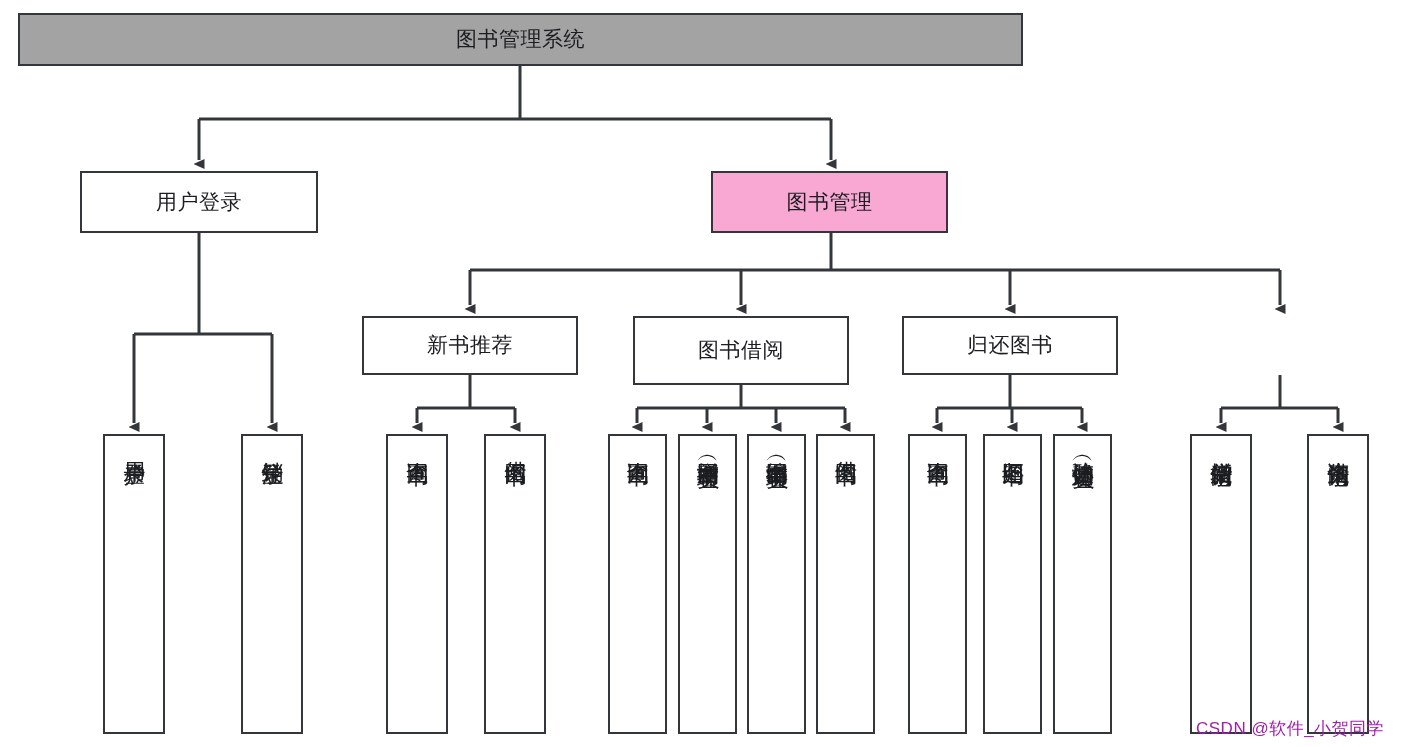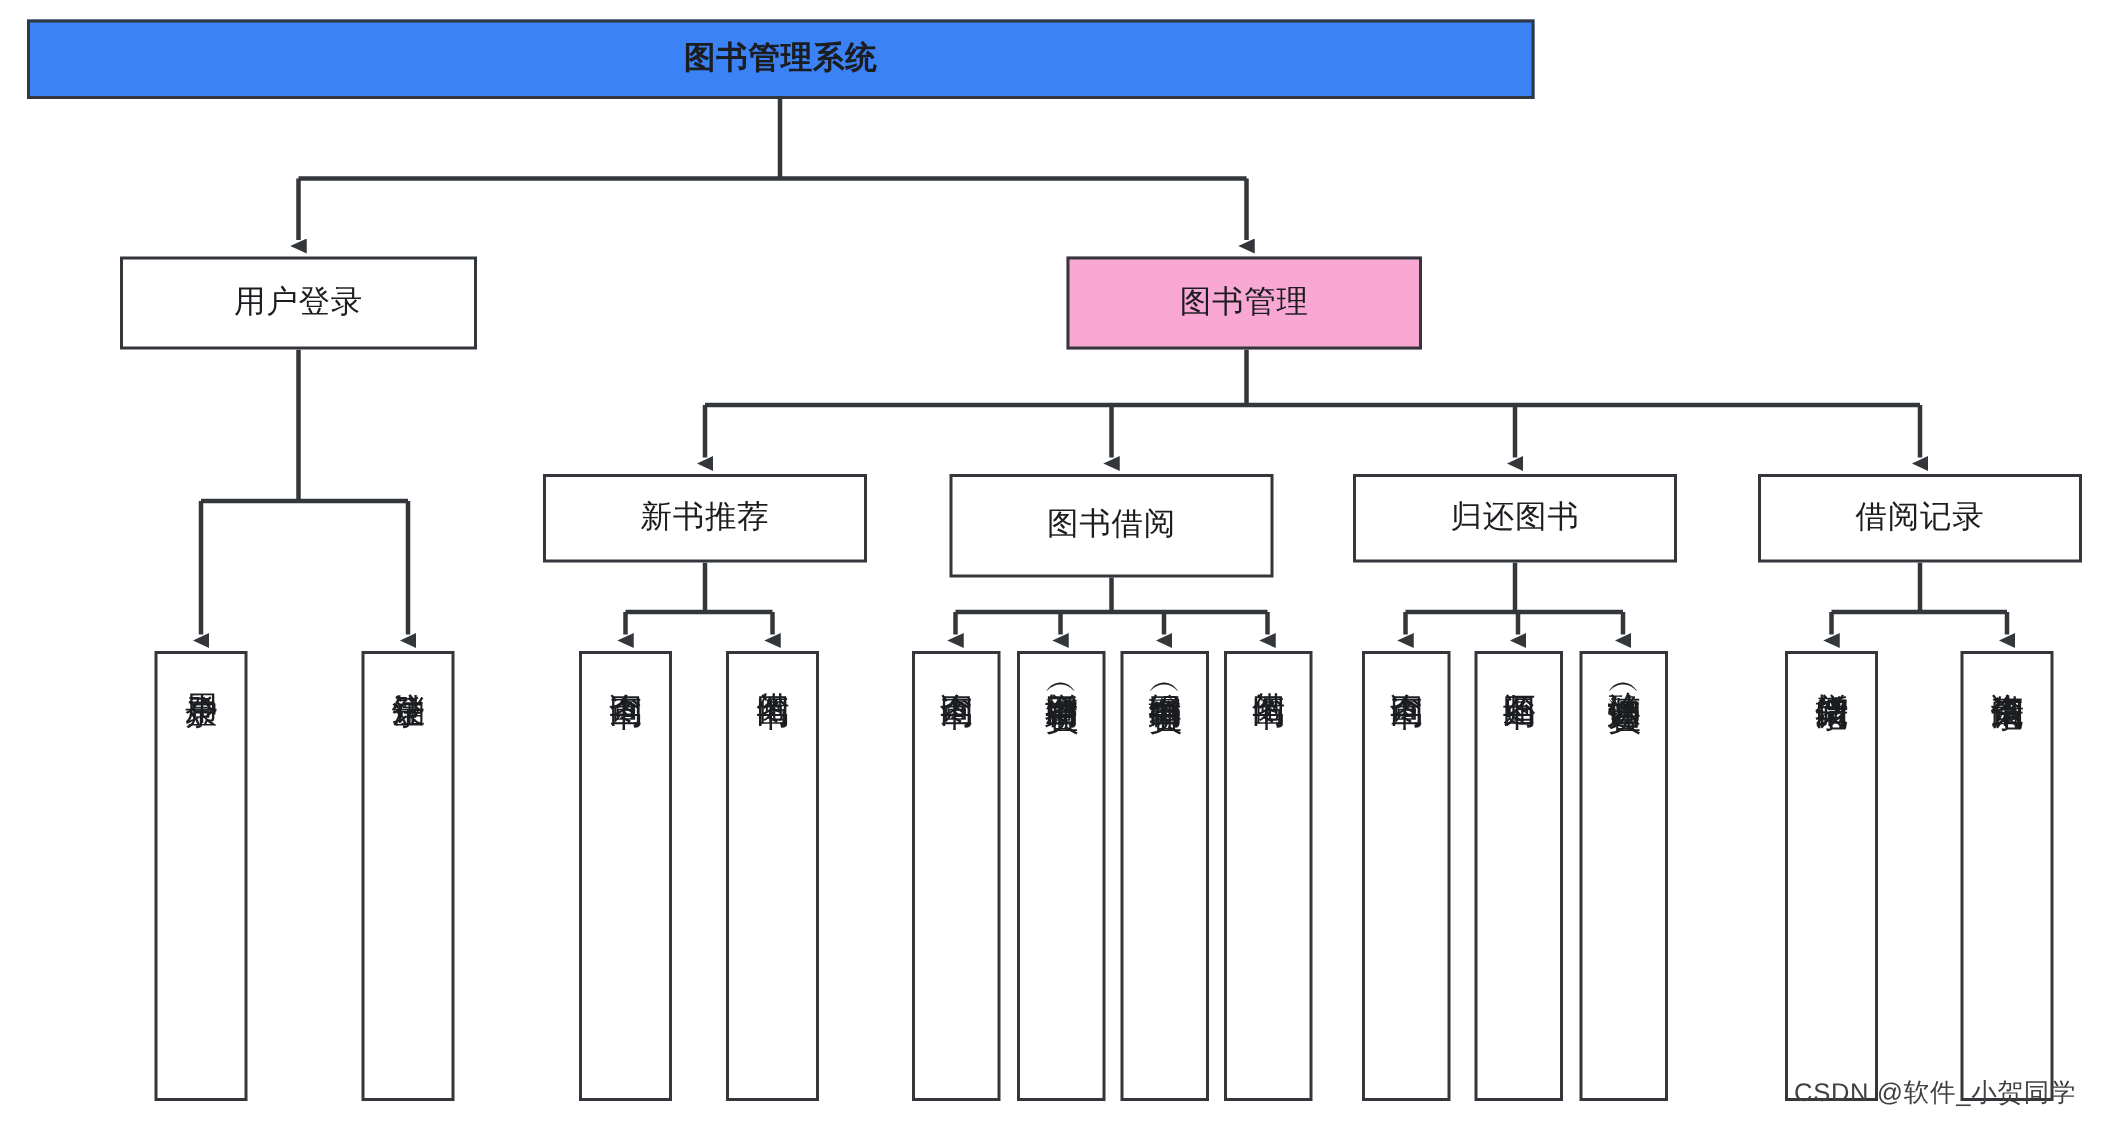--- a/index.html
+++ b/index.html
@@ -112,42 +112,39 @@
       <path d="M1012,408 L1012,423" marker-end="url(#arrow)"></path>
       <path d="M1082,408 L1082,423" marker-end="url(#arrow)"></path>
 
       <path d="M1280,375 L1280,408"></path>
       <path d="M1221,408 L1338,408"></path>
       <path d="M1221,408 L1221,423" marker-end="url(#arrow)"></path>
       <path d="M1338,408 L1338,423" marker-end="url(#arrow)"></path>
     </g>
   </svg>
 
-  <div class="node root" style="left: 18px; top: 13px; width: 1005px; height: 53px; border-color: rgb(51, 54, 59); background: #3b82f6; color: rgb(27, 29, 32); font-weight: bold;">
+  <div class="node root" style="left: 18px; top: 13px; width: 1005px; height: 53px; border-color: rgb(51, 54, 59); background: #a3a3a3; color: rgb(27, 29, 32);">
     <span class="label">图书管理系统</span>
   </div>
 
   <div class="node lvl2" style="left: 80px; top: 171px; width: 238px; height: 62px; border-color: rgb(51, 54, 59); background: rgb(255, 255, 255); color: rgb(27, 29, 32);">
     <span class="label">用户登录</span>
   </div>
   <div class="node lvl2" style="left: 711px; top: 171px; width: 237px; height: 62px; border-color: rgb(51, 54, 59); background: #f9a8d4; color: rgb(27, 29, 32);">
     <span class="label">图书管理</span>
   </div>
 
   <div class="node lvl3" style="left: 362px; top: 316px; width: 216px; height: 59px; border-color: rgb(51, 54, 59); background: rgb(255, 255, 255); color: rgb(27, 29, 32);">
     <span class="label">新书推荐</span>
   </div>
   <div class="node lvl3" style="left: 633px; top: 316px; width: 216px; height: 69px; border-color: rgb(51, 54, 59); background: rgb(255, 255, 255); color: rgb(27, 29, 32);">
     <span class="label">图书借阅</span>
   </div>
   <div class="node lvl3" style="left: 902px; top: 316px; width: 216px; height: 59px; border-color: rgb(51, 54, 59); background: rgb(255, 255, 255); color: rgb(27, 29, 32);">
     <span class="label">归还图书</span>
-  </div>
-  <div class="node lvl3" style="left: 1172px; top: 316px; width: 216px; height: 59px; border-color: rgb(51, 54, 59); background: rgb(255, 255, 255); color: rgb(27, 29, 32);">
-    <span class="label">借阅记录</span>
   </div>
 
   <div class="node leaf" style="left: 103px; top: 434px; width: 62px; height: 300px; border-color: rgb(51, 54, 59); background: rgb(255, 255, 255); color: rgb(27, 29, 32);">
     <span class="label">用户登录</span>
   </div>
   <div class="node leaf" style="left: 241px; top: 434px; width: 62px; height: 300px; border-color: rgb(51, 54, 59); background: rgb(255, 255, 255); color: rgb(27, 29, 32);">
     <span class="label">注销登录</span>
   </div>
   <div class="node leaf" style="left: 386px; top: 434px; width: 62px; height: 300px; border-color: rgb(51, 54, 59); background: rgb(255, 255, 255); color: rgb(27, 29, 32);">
     <span class="label">查询图书</span>
@@ -176,15 +173,15 @@
   <div class="node leaf" style="left: 1053px; top: 434px; width: 59px; height: 300px; border-color: rgb(51, 54, 59); background: rgb(255, 255, 255); color: rgb(27, 29, 32);">
     <span class="label">确认归还（管理员）</span>
   </div>
   <div class="node leaf" style="left: 1190px; top: 434px; width: 62px; height: 300px; border-color: rgb(51, 54, 59); background: rgb(255, 255, 255); color: rgb(27, 29, 32);">
     <span class="label">新增借阅记录</span>
   </div>
   <div class="node leaf" style="left: 1307px; top: 434px; width: 62px; height: 300px; border-color: rgb(51, 54, 59); background: rgb(255, 255, 255); color: rgb(27, 29, 32);">
     <span class="label">查询借阅记录</span>
   </div>
 
-  <div class="watermark" style="left: 1196px; top: 717px; color: #404040;">CSDN @软件_小贺同学</div>
+  <div class="watermark" style="left: 1196px; top: 717px; color: #a21caf;">CSDN @软件_小贺同学</div>
 
 </div>
 
 </body></html>

